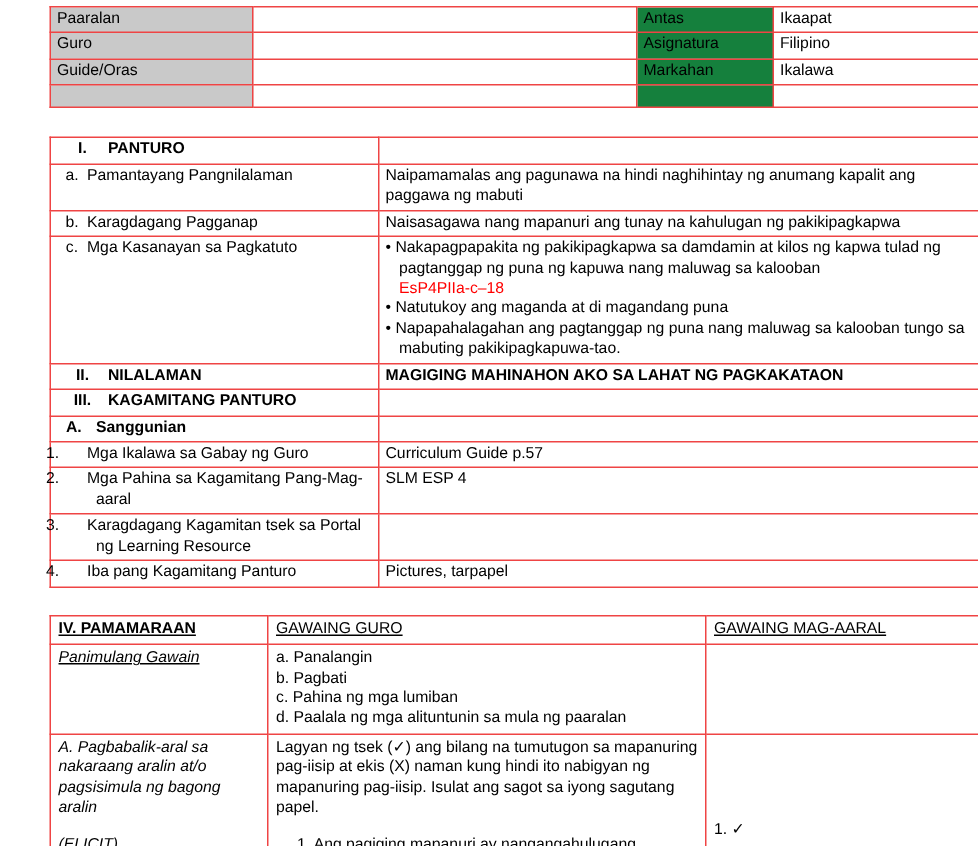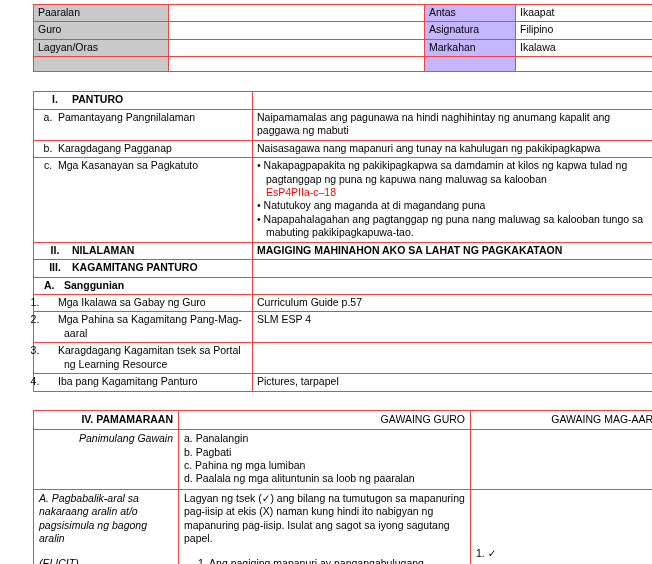--- a/index.html
+++ b/index.html
@@ -39,21 +39,21 @@
   }
 
   
   .hdr-table { margin-bottom: 0; }
   .hdr-label {
     background: #c9c9c9;
     width: 126px;
   }
   .hdr-blank  { width: 247px; background: #ffffff; }
   .hdr-label2 {
-    background: #c4b5fd;
+    background: #15803d;
     width: 82px;
   }
   .hdr-value  { width: 150px; background: #ffffff; }
   .hdr-table tr { height: 15px; }
 
   
   .gap-a { height: 19px; }
   .gap-b { height: 18px; }
 
   
@@ -95,21 +95,21 @@
     display: block;
     padding-left: 9px;
     text-indent: -9px;
   }
   .code-red {
     color: #ff0000;
     display: block;
     padding-left: 9px;
   }
   .bold { font-weight: bold; }
-  .center { text-align: right; }
+  .center { text-align: left; text-decoration: underline; }
 
   
   .proc-table .p1 { width: 134px; }
   .proc-table .p2 { width: 281px; }
   .proc-table .p3 { width: 190px; }
   .proc-table td { padding: 2px 5px 3px 5px; }
   .ital { font-style: italic; }
   .justify { text-align: justify; text-align-last: left; }
   .sub-hang {
     display: block;
@@ -143,21 +143,21 @@
         <td class="hdr-label2">Antas</td>
         <td class="hdr-value">Ikaapat</td>
       </tr>
       <tr>
         <td class="hdr-label">Guro</td>
         <td class="hdr-blank"></td>
         <td class="hdr-label2">Asignatura</td>
         <td class="hdr-value">Filipino</td>
       </tr>
       <tr>
-        <td class="hdr-label">Lagyan/Oras</td>
+        <td class="hdr-label">Guide/Oras</td>
         <td class="hdr-blank"></td>
         <td class="hdr-label2">Markahan</td>
         <td class="hdr-value">Ikalawa</td>
       </tr>
       <tr>
         <td class="hdr-label"></td>
         <td class="hdr-blank"></td>
         <td class="hdr-label2"></td>
         <td class="hdr-value"></td>
       </tr>
@@ -252,21 +252,21 @@
         <td class="p2 center">GAWAING GURO</td>
         <td class="p3 center">GAWAING MAG-AARAL</td>
       </tr>
 
       <tr>
         <td class="ital center">Panimulang Gawain</td>
         <td>
           <span class="sub-hang">a. Panalangin</span>
           <span class="sub-hang">b. Pagbati</span>
           <span class="sub-hang">c. Pahina ng mga lumiban</span>
-          <span class="sub-hang justify">d. Paalala ng mga alituntunin sa loob ng paaralan</span>
+          <span class="sub-hang justify">d. Paalala ng mga alituntunin sa mula ng paaralan</span>
         </td>
         <td></td>
       </tr>
 
       <tr class="clip-row">
         <td class="ital">
           <span>A. Pagbabalik-aral sa nakaraang aralin at/o pagsisimula ng bagong aralin</span>
           <span class="spaceafter"></span>
           <span>(ELICIT)</span>
         </td>

